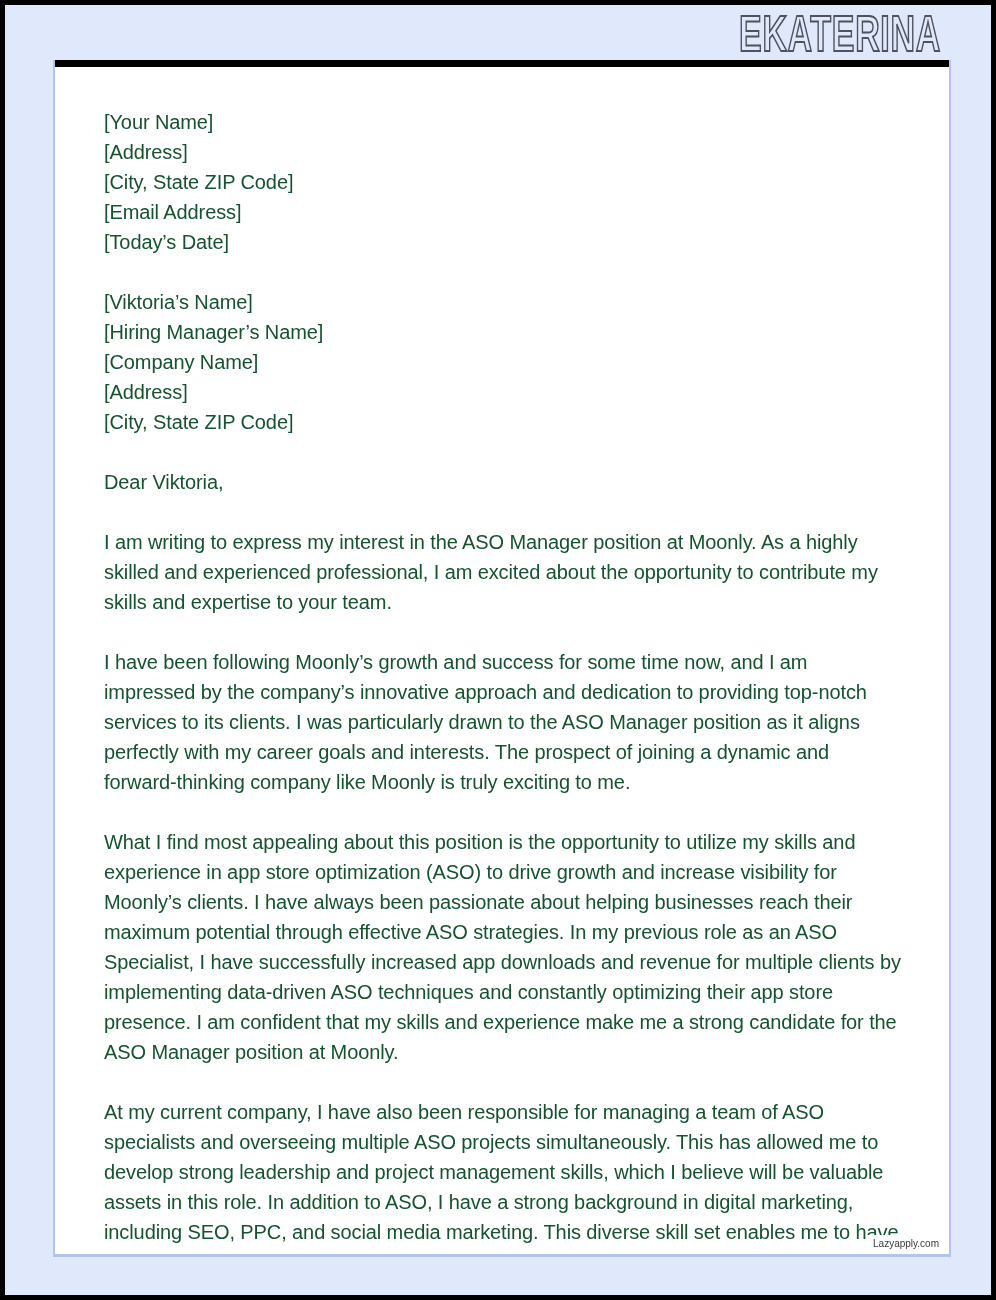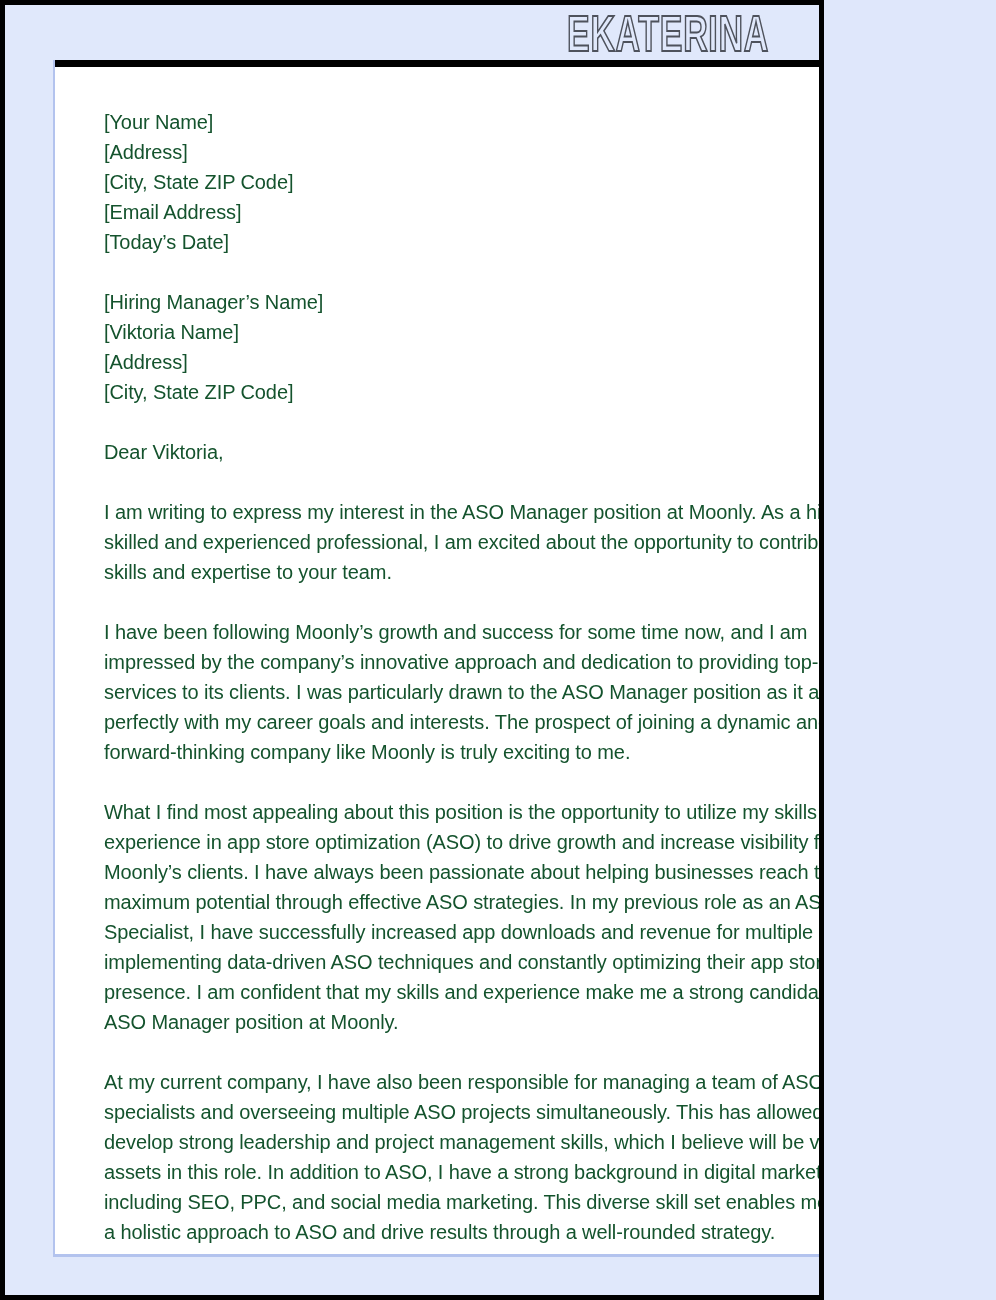--- a/index.html
+++ b/index.html
@@ -3,21 +3,21 @@
 <meta charset="utf-8">
 <style>
   html, body {
     margin: 0;
     padding: 0;
     background: #dfe7fb;
     font-family: "Liberation Sans", sans-serif;
   }
   .frame {
     position: relative;
-    width: 824px;
+    width: 996px;
     height: 1300px;
     box-sizing: border-box;
     background: #e0e8fb;
     border: 5px solid #000000;
     overflow: hidden;
   }
   .brand {
     position: absolute;
     top: 2px;
     right: 50px;
@@ -88,22 +88,23 @@
 
       <div class="block">
         <div>[Your Name]</div>
         <div>[Address]</div>
         <div>[City, State ZIP Code]</div>
         <div>[Email Address]</div>
         <div>[Today’s Date]</div>
       </div>
 
       <div class="block">
+        <div>[Viktoria’s Name]</div>
         <div>[Hiring Manager’s Name]</div>
-        <div>[Viktoria Name]</div>
+        <div>[Company Name]</div>
         <div>[Address]</div>
         <div>[City, State ZIP Code]</div>
       </div>
 
       <p class="salutation">Dear Viktoria,</p>
 
       <p class="para">I am writing to express my interest in the ASO Manager position at Moonly. As a highly skilled and experienced professional, I am excited about the opportunity to contribute my skills and expertise to your team.</p>
       <p class="para">I have been following Moonly’s growth and success for some time now, and I am impressed by the company’s innovative approach and dedication to providing top-notch services to its clients. I was particularly drawn to the ASO Manager position as it aligns perfectly with my career goals and interests. The prospect of joining a dynamic and forward-thinking company like Moonly is truly exciting to me.</p>
       <p class="para">What I find most appealing about this position is the opportunity to utilize my skills and experience in app store optimization (ASO) to drive growth and increase visibility for Moonly’s clients. I have always been passionate about helping businesses reach their maximum potential through effective ASO strategies. In my previous role as an ASO Specialist, I have successfully increased app downloads and revenue for multiple clients by implementing data-driven ASO techniques and constantly optimizing their app store presence. I am confident that my skills and experience make me a strong candidate for the ASO Manager position at Moonly.</p>
       <p class="para">At my current company, I have also been responsible for managing a team of ASO specialists and overseeing multiple ASO projects simultaneously. This has allowed me to develop strong leadership and project management skills, which I believe will be valuable assets in this role. In addition to ASO, I have a strong background in digital marketing, including SEO, PPC, and social media marketing. This diverse skill set enables me to have a holistic approach to ASO and drive results through a well-rounded strategy.</p>

